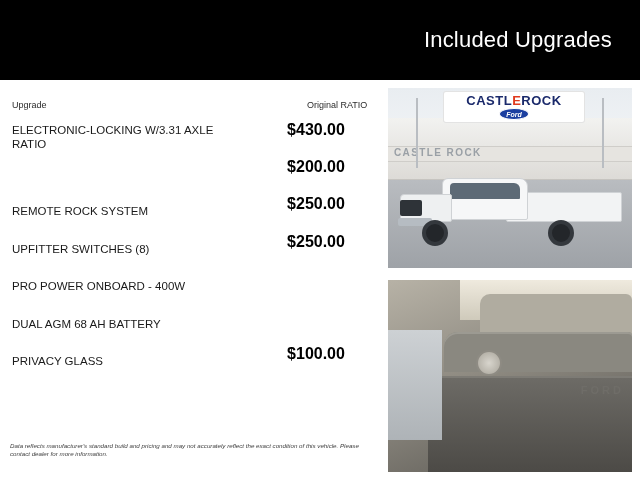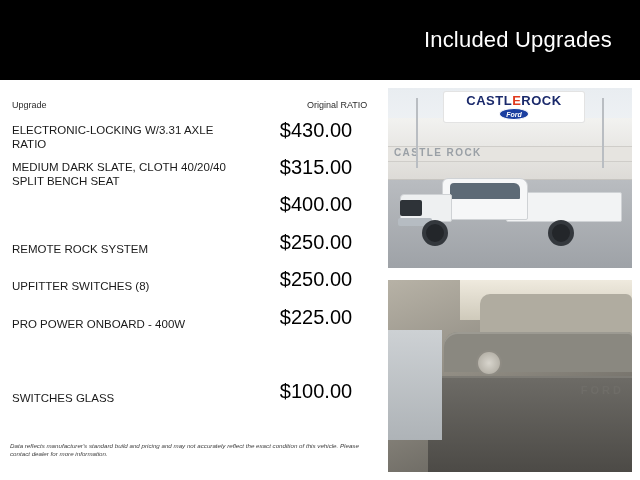--- a/index.html
+++ b/index.html
@@ -76,22 +76,22 @@
     color: #1a1a1a;
     line-height: 14px;
   }
   .row-price {
     position: absolute;
     left: 256px;
     width: 120px;
     text-align: center;
     top: 50%;
     transform: translateY(-50%);
-    font-size: 20px;
-    font-weight: normal;
+    font-size: 16px;
+    font-weight: bold;
     color: #000000;
   }
   
   .row-price { margin-top: -7px; }
 
   .footnote {
     position: absolute;
     left: 10px;
     bottom: 22px;
     width: 360px;
@@ -254,42 +254,38 @@
     <div class="table-area">
       <div class="col-head upgrade">Upgrade</div>
       <div class="col-head msrp">Original RATIO</div>
 
       <div class="rows">
         <div class="row">
           <div class="row-label">ELECTRONIC-LOCKING W/3.31 AXLE RATIO</div>
           <div class="row-price">$430.00</div>
         </div>
         <div class="row">
-          <div class="row-label">MEDIUM DARK SLATE, CLOTH 40/20/40 SPLIT BENCH SEAT</div>
-          <div class="row-price">$315.00</div>
-        </div>
-        <div class="row">
-          <div class="row-price">$400.00</div>
+          <div class="row-price">$200.00</div>
         </div>
         <div class="row">
           <div class="row-label">REMOTE ROCK SYSTEM</div>
           <div class="row-price">$250.00</div>
         </div>
         <div class="row">
           <div class="row-label">UPFITTER SWITCHES (8)</div>
           <div class="row-price">$250.00</div>
         </div>
         <div class="row">
           <div class="row-label">PRO POWER ONBOARD - 400W</div>
-          <div class="row-price">$225.00</div>
-        </div>
-        <div class="row">
-        </div>
-        <div class="row">
-          <div class="row-label">SWITCHES GLASS</div>
+        </div>
+        <div class="row">
+          <div class="row-label">DUAL AGM 68 AH BATTERY</div>
+        </div>
+        <div class="row">
+          <div class="row-label">PRIVACY GLASS</div>
           <div class="row-price">$100.00</div>
         </div>
       </div>
 
       <div class="footnote">Data reflects manufacturer's standard build and pricing and may not accurately reflect the exact condition of this vehicle. Please contact dealer for more information.</div>
     </div>
 
     <div class="photos">
 
       <div class="photo photo-top">

